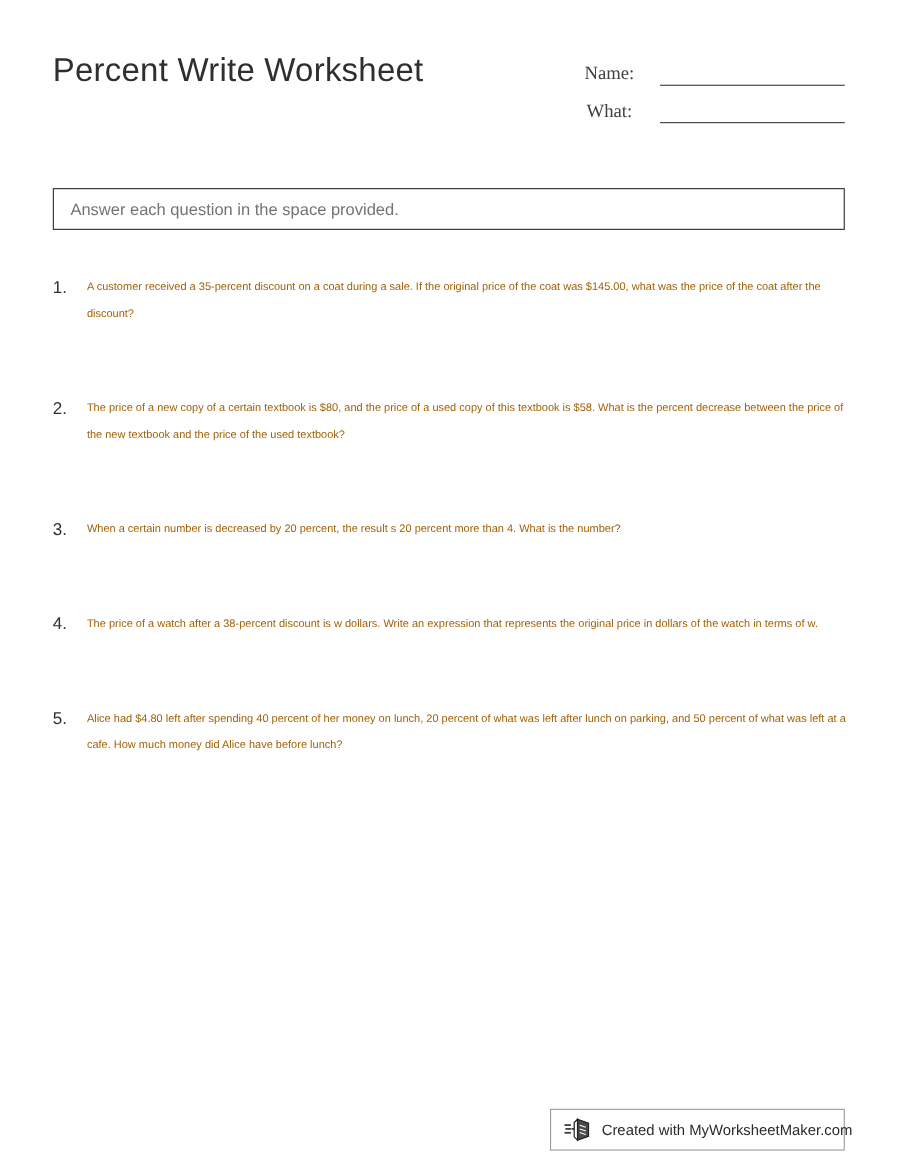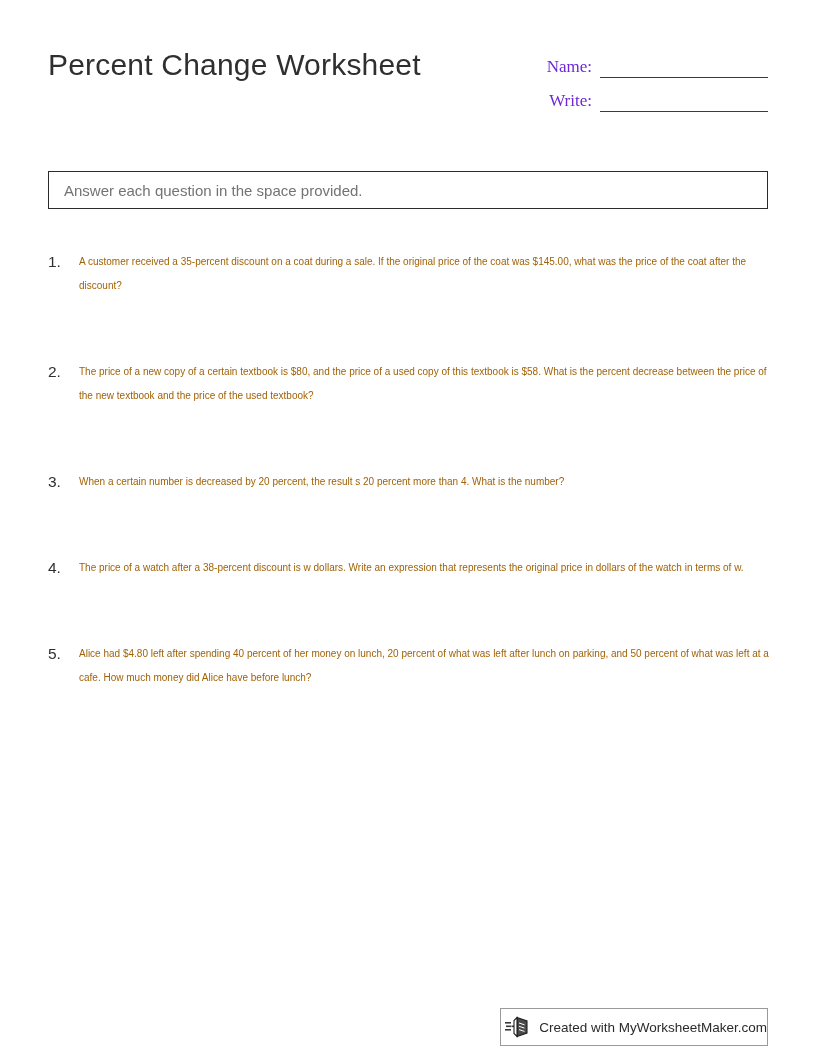--- a/index.html
+++ b/index.html
@@ -41,23 +41,23 @@
     width: 252px;
   }
   .nd-row {
     display: flex;
     align-items: flex-end;
     height: 34px;
   }
   .nd-label {
     font-family: "Liberation Serif", serif;
     font-size: 17px;
-    color: #6d28d9;
+    color: #404040;
     width: 76px;
-    text-align: right;
+    text-align: center;
     padding-right: 8px;
     line-height: 1;
     padding-bottom: 3px;
   }
   .nd-line {
     flex: 1;
     border-bottom: 1.5px solid #3a3a3a;
     height: 22px;
   }
 
@@ -113,50 +113,49 @@
     position: absolute;
     left: 500px;
     top: 1008px;
     width: 268px;
     height: 38px;
     border: 1px solid #9a9a9a;
     box-sizing: border-box;
     display: flex;
     align-items: center;
     background: #ffffff;
-    justify-content: flex-end;
   }
   .footer-logo {
     width: 28px;
     height: 22px;
     margin-left: 12px;
     margin-right: 6px;
     flex: none;
   }
   .footer-text {
     font-size: 13.5px;
     color: #2b2b2b;
     white-space: nowrap;
   }
 </style>
 </head>
 <body>
 
 <div class="page">
 
   <div class="header">
-    <div class="worksheet-title">Percent Change Worksheet</div>
+    <div class="worksheet-title">Percent Write Worksheet</div>
 
     <div class="namedate">
       <div class="nd-row">
         <span class="nd-label">Name:</span>
         <span class="nd-line"></span>
       </div>
       <div class="nd-row">
-        <span class="nd-label">Write:</span>
+        <span class="nd-label">What:</span>
         <span class="nd-line"></span>
       </div>
     </div>
   </div>
 
   <div class="instruction-box">
     <span class="instruction-text">Answer each question in the space provided.</span>
   </div>
 
   <div class="questions">

